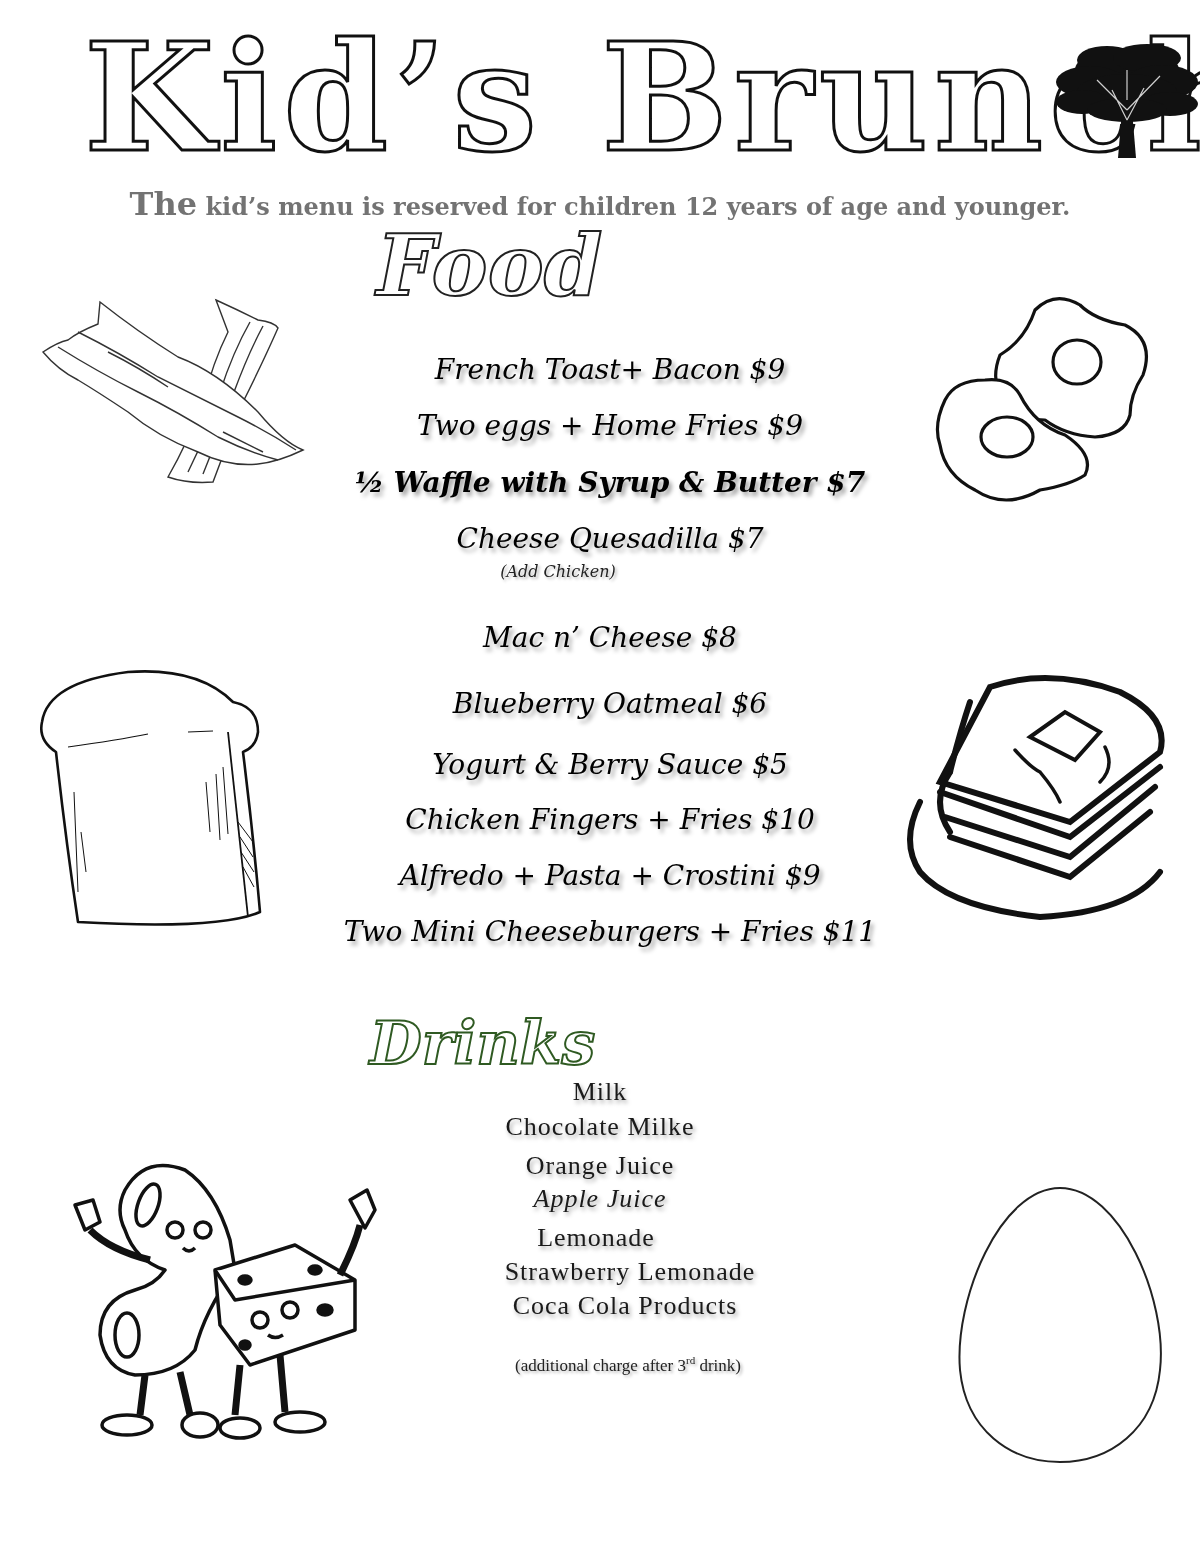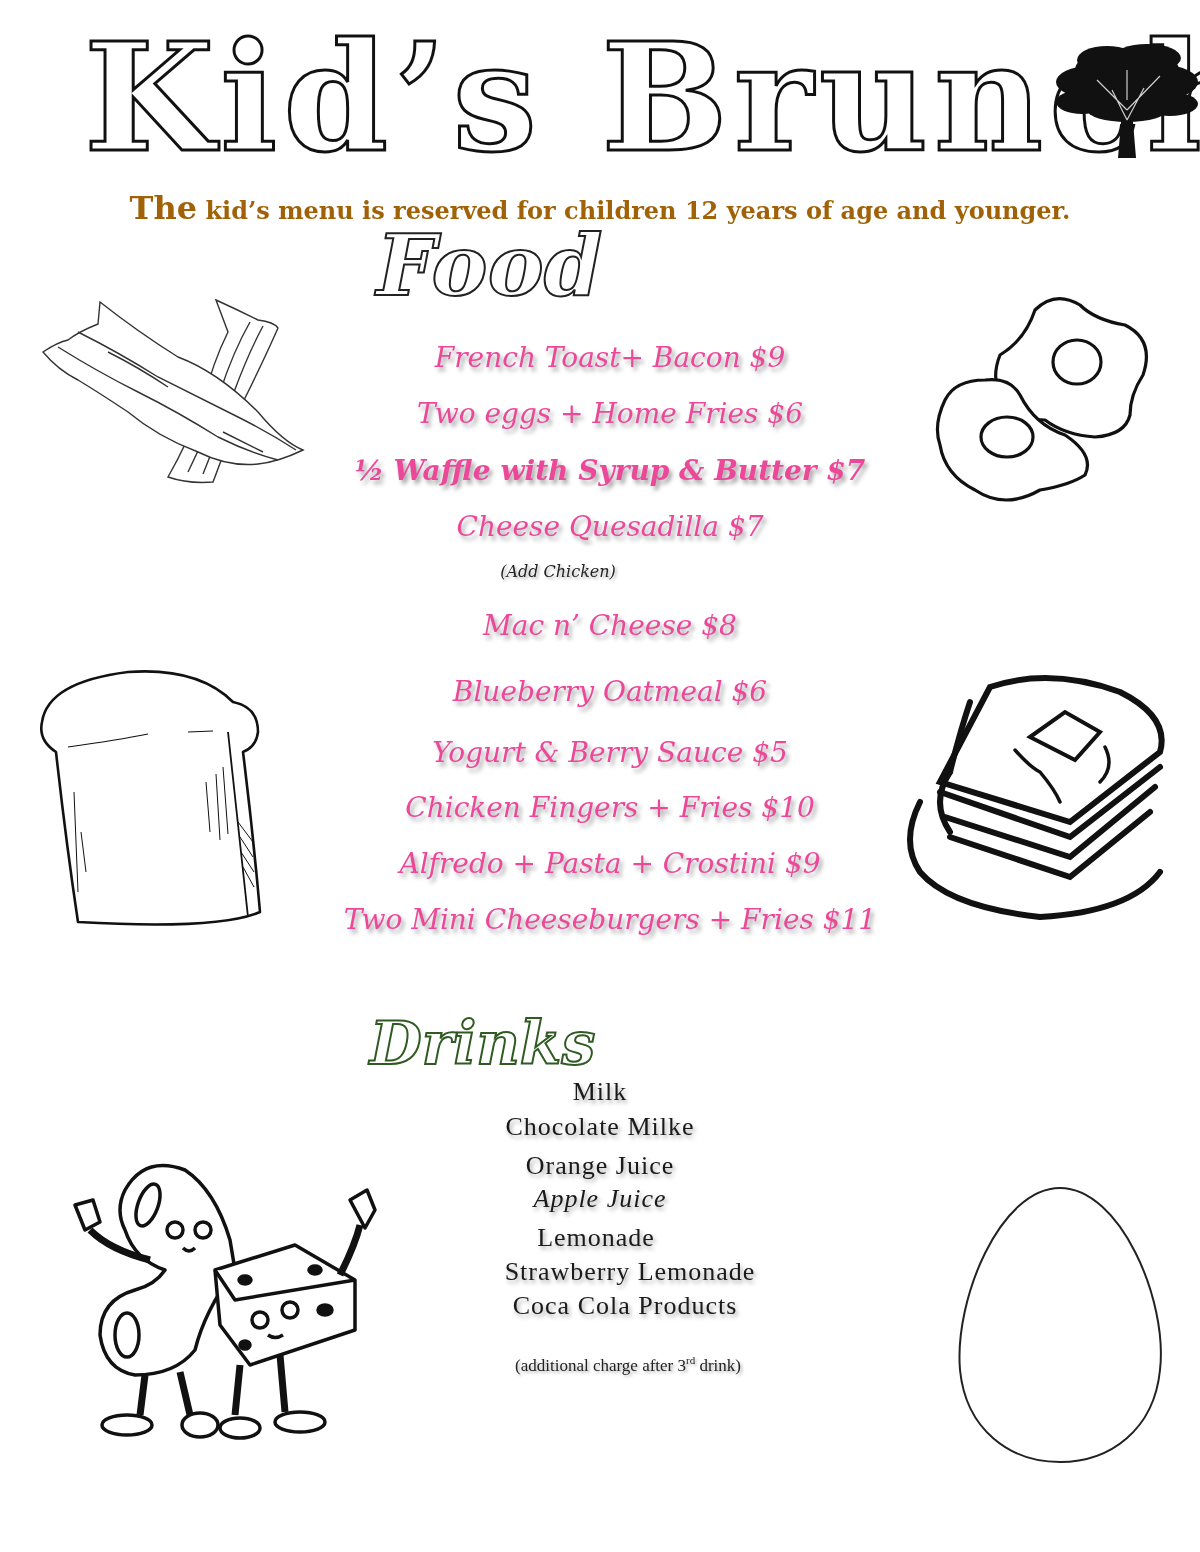--- a/index.html
+++ b/index.html
@@ -11,38 +11,39 @@
       font-family: "DejaVu Serif", serif; font-weight: bold;
       font-size: 150px; line-height: 150px; letter-spacing: 6px;
       color: #ffffff; -webkit-text-stroke: 3px #111111;
       white-space: nowrap;
     }
     .tree { left: 1052px; top: 40px; width: 150px; height: 120px; }
 
     .subtitle {
       left: 0; top: 184px; width: 1200px; text-align: center;
       font-family: "DejaVu Serif", serif; font-weight: bold;
-      color: #a16207; font-size: 24px; line-height: 48px; white-space: nowrap;
+      color: #737373; font-size: 24px; line-height: 40px; white-space: nowrap;
     }
     .subtitle .big { font-size: 32px; }
 
     .section-title {
       left: 0; width: 957px; text-align: center;
       font-family: "DejaVu Serif", serif; font-weight: bold; font-style: italic;
       color: #ffffff; white-space: nowrap;
     }
     .food-title { top: 218px; font-size: 84px; line-height: 96px; -webkit-text-stroke: 2px #222; padding-left: 22px; box-sizing: border-box; }
     .drinks-title { top: 998px; font-size: 60px; line-height: 90px; -webkit-text-stroke: 2px #2f5a22; padding-left: 8px; box-sizing: border-box; }
 
     .food-item {
       left: 300px; width: 620px; text-align: center;
       font-family: "DejaVu Serif", serif; font-style: italic;
-      font-size: 28px; line-height: 36px; color: #ec4899;
+      font-size: 28px; line-height: 36px; color: #000000;
       text-shadow: 3px 4px 4px rgba(0,0,0,0.35);
       white-space: nowrap;
+      margin-top: 12px;
     }
     .food-note {
       left: 420px; width: 300px; text-align: center;
       font-family: "DejaVu Serif", serif; font-style: italic;
       font-size: 16px; line-height: 22px; color: #222;
       text-shadow: 2px 2px 3px rgba(0,0,0,0.3);
       white-space: nowrap;
     }
 
     .drink-item {
@@ -89,21 +90,21 @@
   </svg>
 </div>
 
 <div class="abs subtitle">
   <span class="big">The</span><span> kid’s menu is reserved for children 12 years of age and younger.</span>
 </div>
 
 <div class="abs section-title food-title">Food</div>
 
 <div class="abs food-item" style="top:340px;">French Toast+ Bacon $9</div>
-<div class="abs food-item" style="top:396px;">Two eggs + Home Fries $6</div>
+<div class="abs food-item" style="top:396px;">Two eggs + Home Fries $9</div>
 <div class="abs food-item" style="top:453px;font-weight:bold;">½ Waffle with Syrup &amp; Butter $7</div>
 <div class="abs food-item" style="top:509px;">Cheese Quesadilla $7</div>
 <div class="abs food-note" style="top:561px; left:408px;">(Add Chicken)</div>
 <div class="abs food-item" style="top:608px;">Mac n’ Cheese $8</div>
 <div class="abs food-item" style="top:674px;">Blueberry Oatmeal $6</div>
 <div class="abs food-item" style="top:735px;">Yogurt &amp; Berry Sauce $5</div>
 <div class="abs food-item" style="top:790px;">Chicken Fingers + Fries $10</div>
 <div class="abs food-item" style="top:846px;">Alfredo + Pasta + Crostini $9</div>
 <div class="abs food-item" style="top:902px;">Two Mini Cheeseburgers + Fries $11</div>
 

